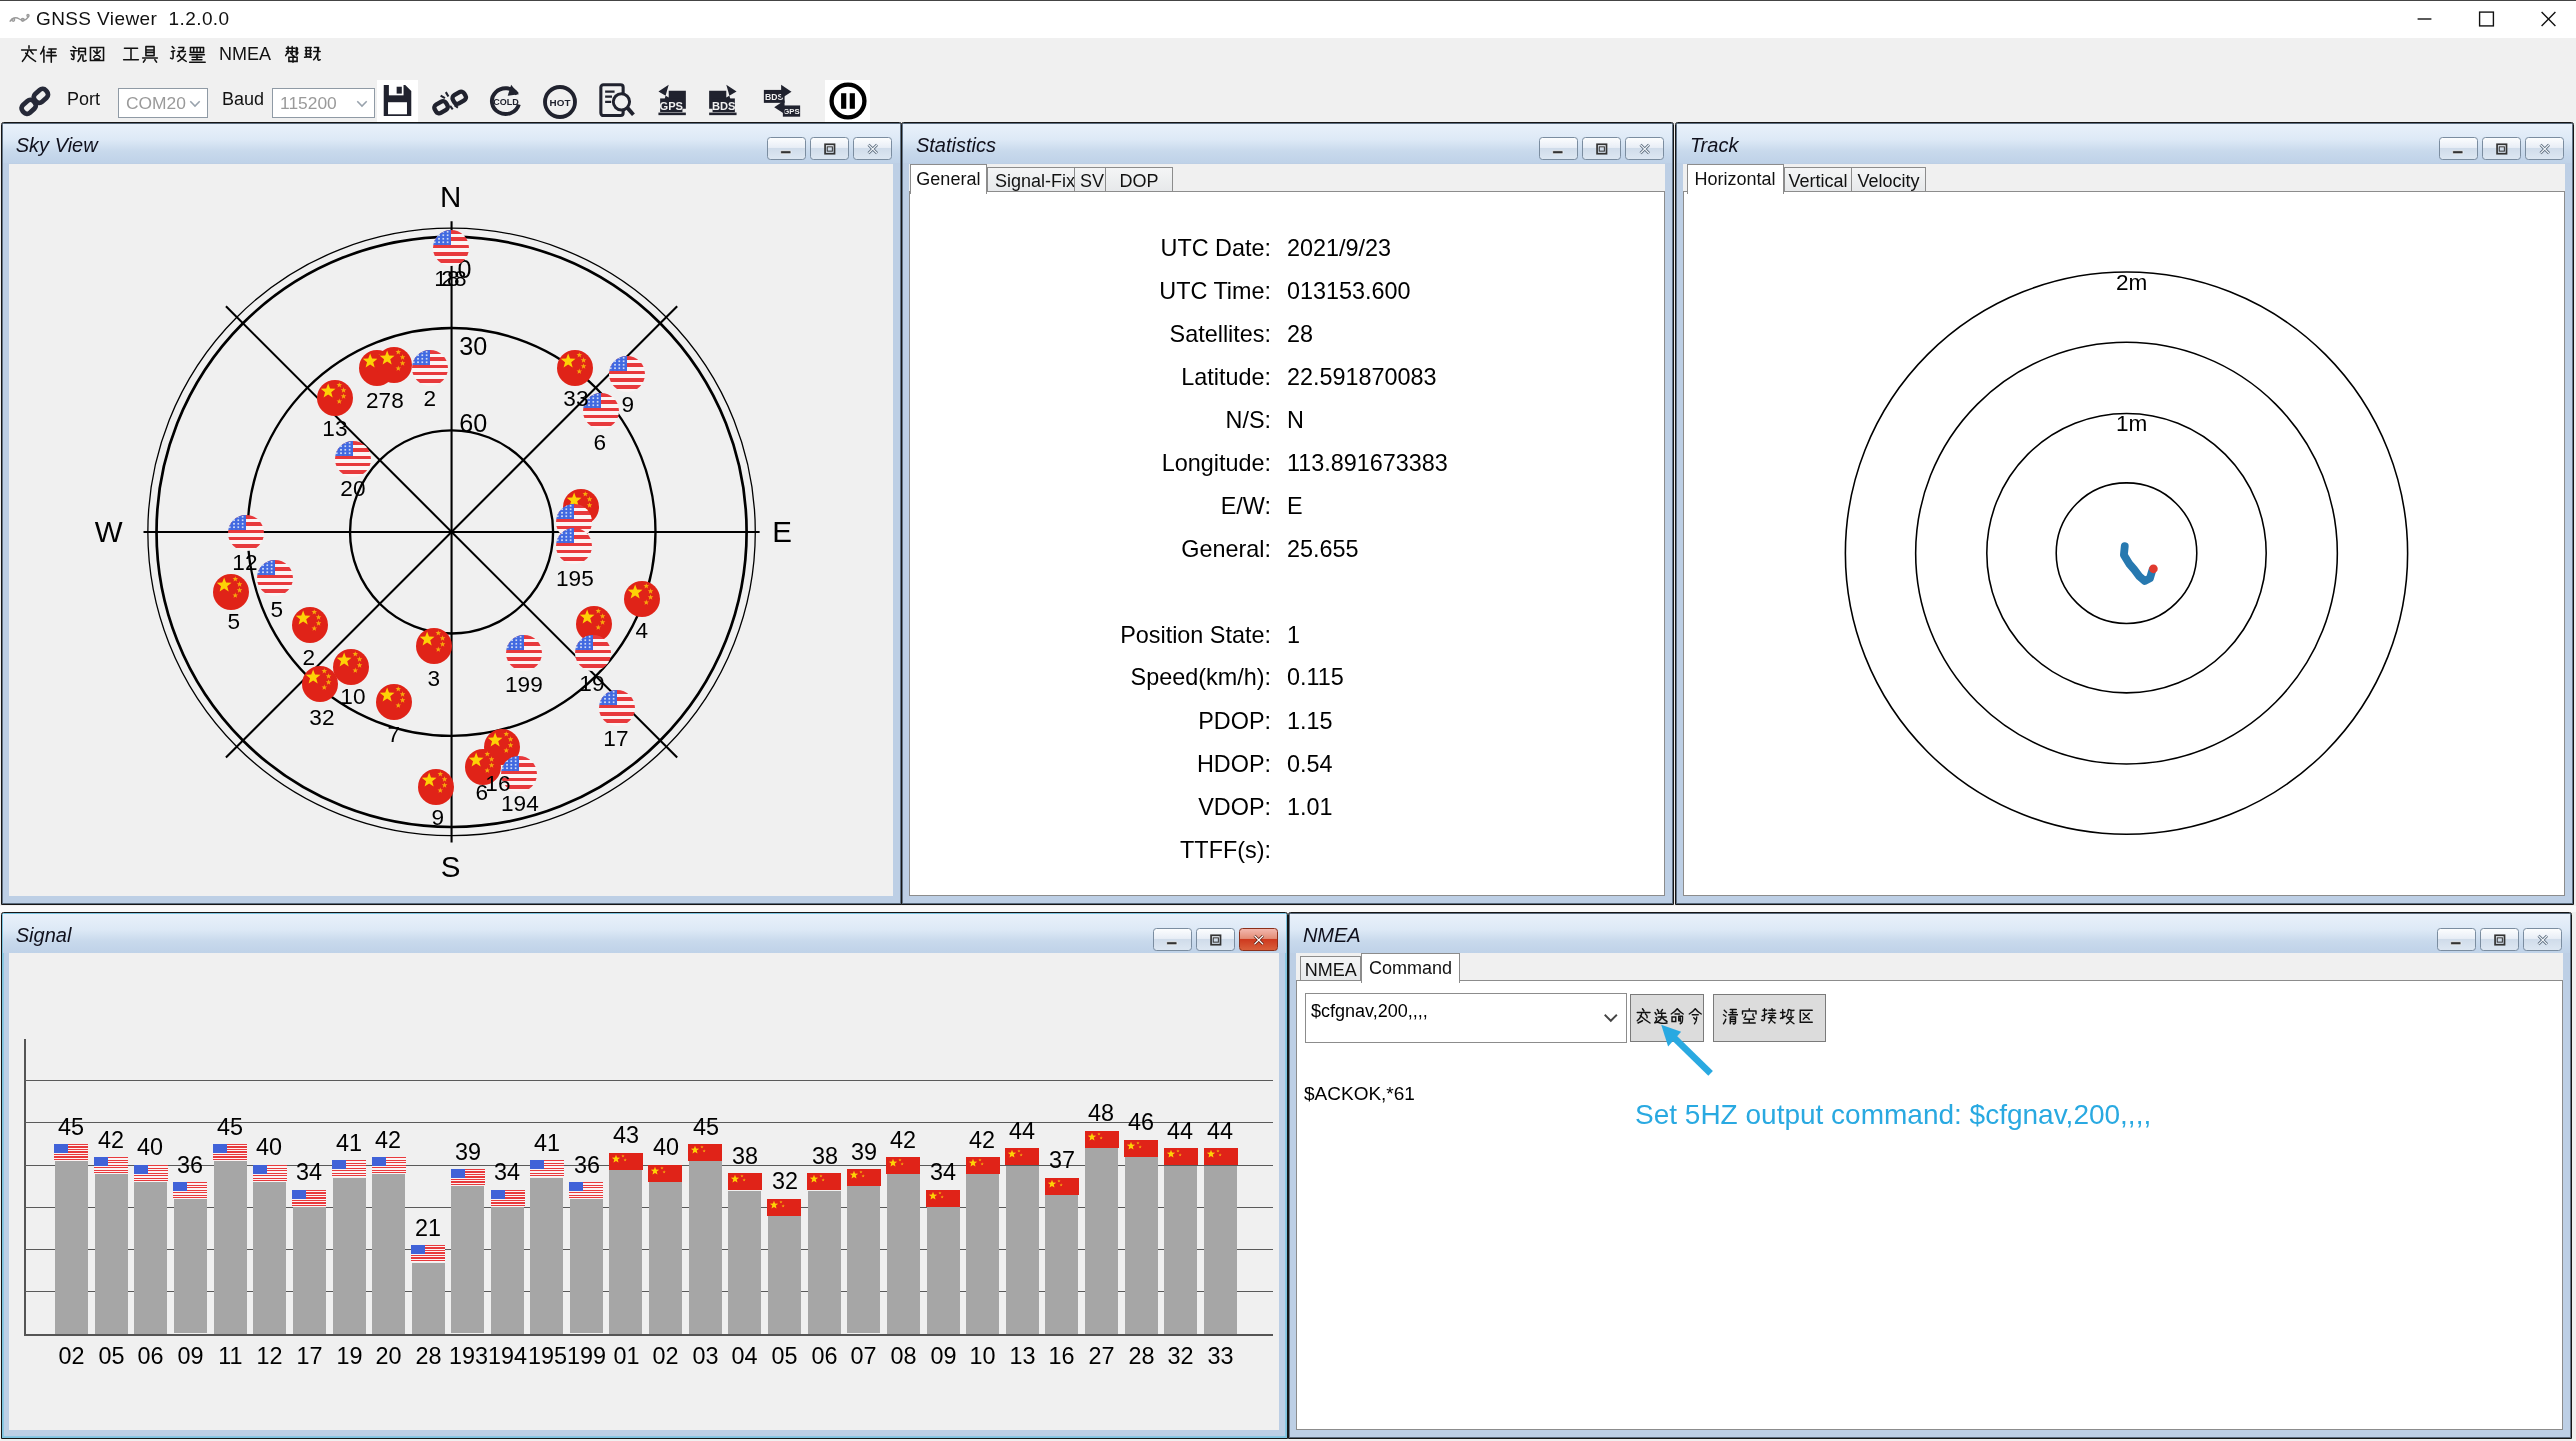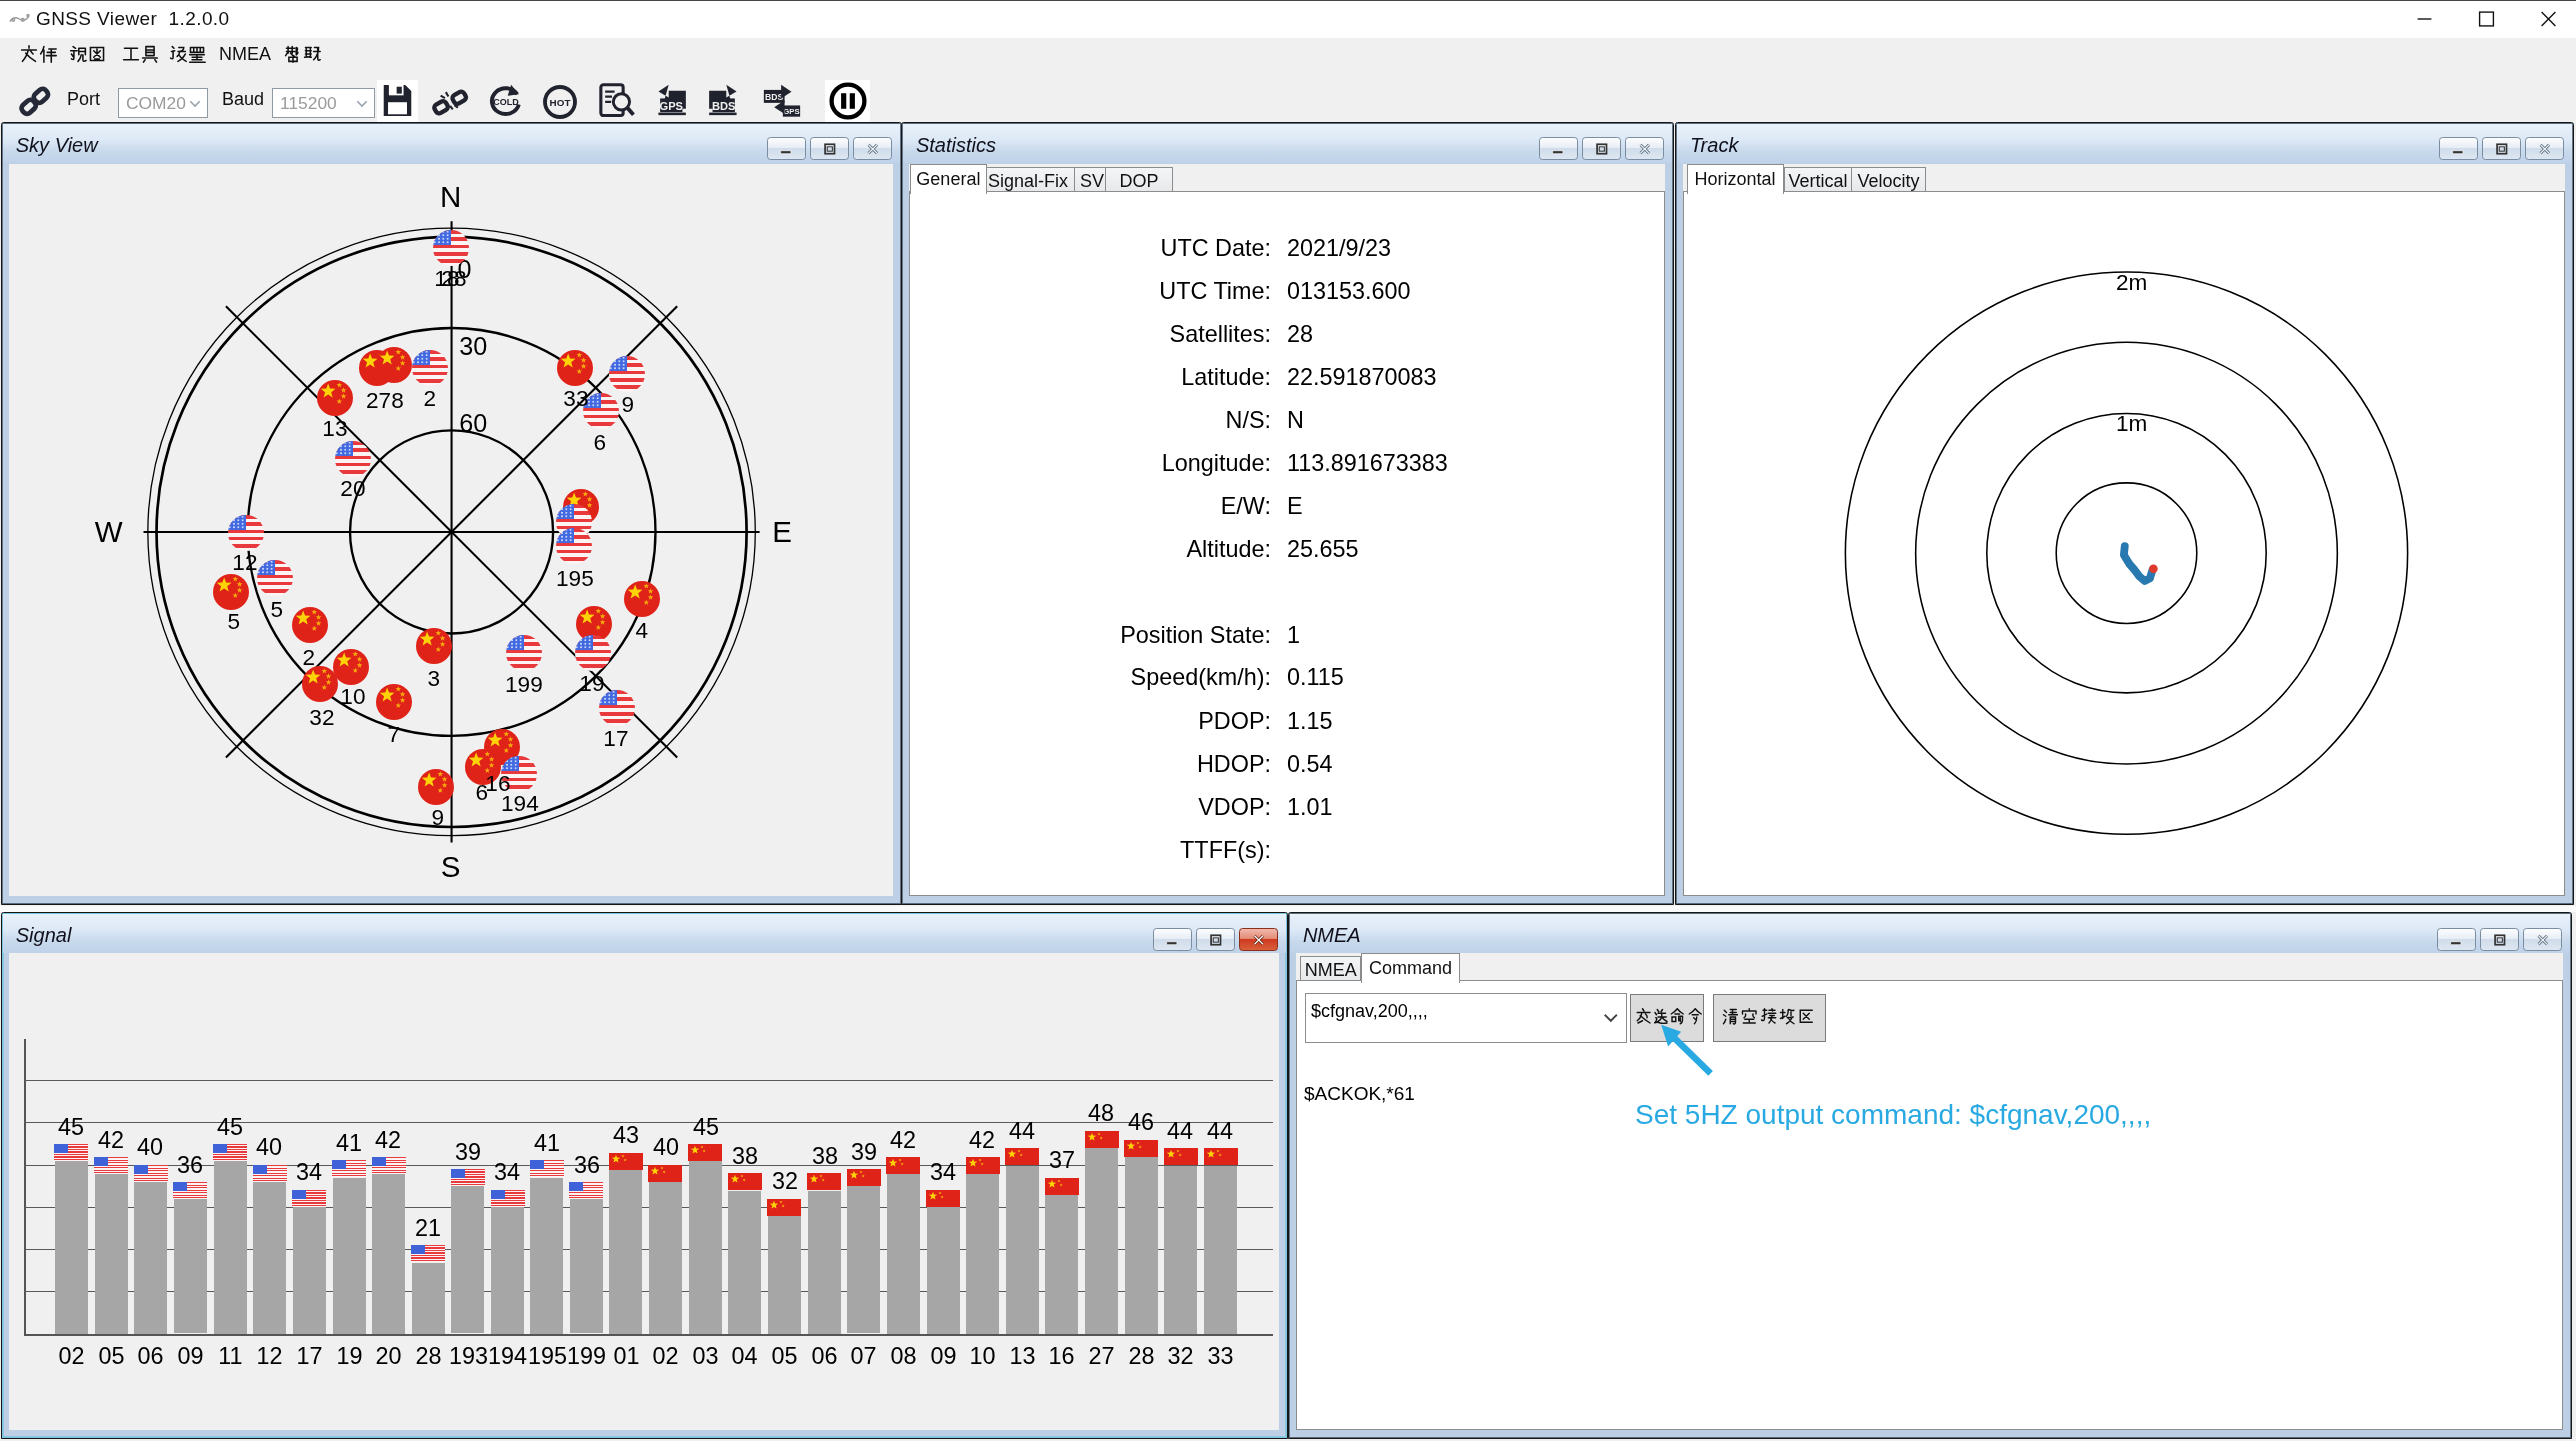--- a/index.html
+++ b/index.html
@@ -427,21 +427,21 @@
           <svg width="15.6" height="12" viewBox="0 0 18 14">
             <path d="M4 2 L14 12 M14 2 L4 12" stroke="#4d5e70" stroke-width="3.2"></path>
             <path d="M4 2 L14 12 M14 2 L4 12" stroke="#eef3f8" stroke-width="1.4"></path>
           </svg>
         </div>
       </div>
     </div>
 <div class="content" style="background:#f0f0f0">
 <div class="tabs">
         <span class="tab active" style="left:0.9px;width:77px">General</span>
-        <span class="tab" style="left:71px;width:96px">Signal-Fix</span>
+        <span class="tab" style="left:78px;width:96px">Signal-Fix</span>
         <span class="tab" style="left:165px;width:36px">SV</span>
         <span class="tab" style="left:196px;width:68px">DOP</span>
       </div>
 <div class="panel" style="top:27px">
 <div class="srow" style="top:34px">
           <span class="l">UTC Date:</span>
           <span class="v">2021/9/23</span>
         </div>
 <div class="srow" style="top:77px">
           <span class="l">UTC Time:</span>
@@ -461,21 +461,21 @@
         </div>
 <div class="srow" style="top:249px">
           <span class="l">Longitude:</span>
           <span class="v">113.891673383</span>
         </div>
 <div class="srow" style="top:292px">
           <span class="l">E/W:</span>
           <span class="v">E</span>
         </div>
 <div class="srow" style="top:335px">
-          <span class="l">Altitude:</span>
+          <span class="l">General:</span>
           <span class="v">25.655</span>
         </div>
 <div class="srow" style="top:421px">
           <span class="l">Position State:</span>
           <span class="v">1</span>
         </div>
 <div class="srow" style="top:463px">
           <span class="l">Speed(km/h):</span>
           <span class="v">0.115</span>
         </div>

